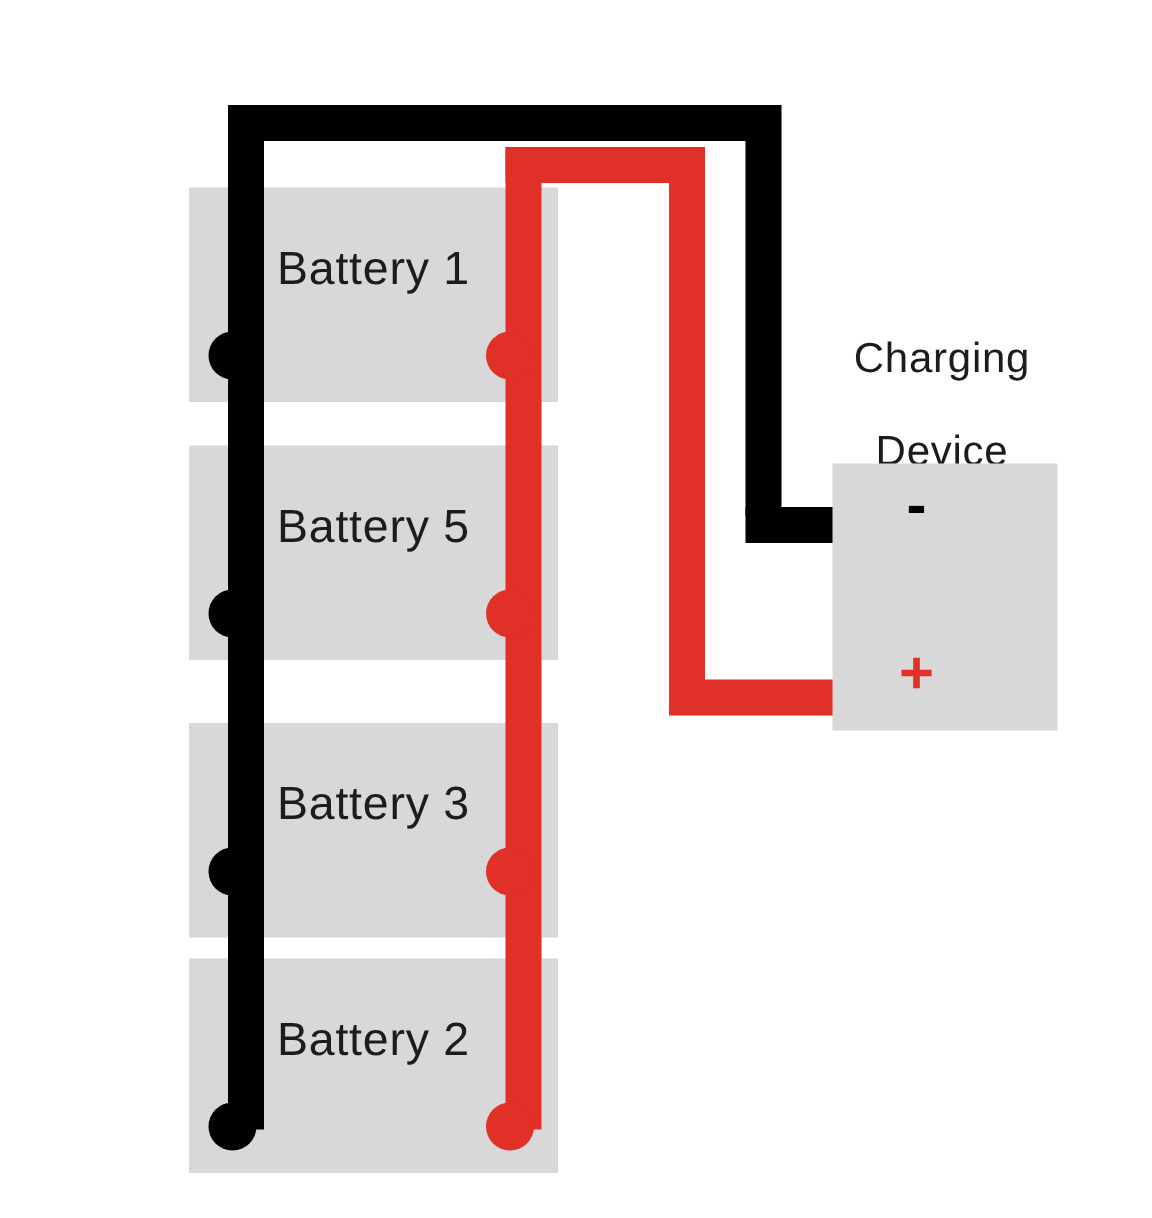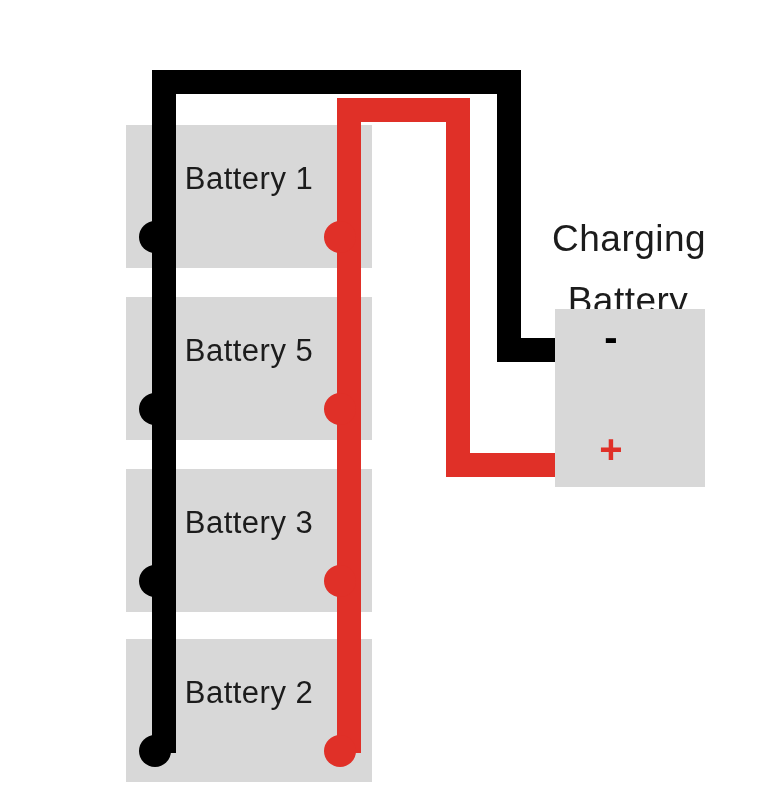--- a/index.html
+++ b/index.html
@@ -80,38 +80,38 @@
     line-height: 1;
   }
   .terminal-sign.minus { top: 28px;  color: var(--wire-neg); }
   .terminal-sign.plus  { top: 140px; color: var(--wire-pos); }
   .charger-title {
     position: absolute;
     left: 504px;
     top: 172px;
     width: 200px;
     text-align: center;
-    font-size: 37px;
+    font-size: 28px;
     line-height: 38px;
     color: var(--label-text);
     letter-spacing: 0.5px;
   }
 </style>
 </head>
 <body>
 
 <div class="canvas">
 
   <div class="battery" style="top:101px">
     <span class="battery-label">Battery 1</span>
   </div>
   <div class="battery" style="top:273px">
     <span class="battery-label">Battery 5</span>
   </div>
-  <div class="battery" style="top:445px">
+  <div class="battery" style="top:458px">
     <span class="battery-label">Battery 3</span>
   </div>
   <div class="battery" style="top:615px">
     <span class="battery-label">Battery 2</span>
   </div>
 
   <div class="seg neg neg-main-vert"></div>
   <div class="seg neg neg-top-horiz"></div>
   <div class="seg neg neg-right-vert"></div>
   <div class="seg neg neg-into-box"></div>
@@ -133,20 +133,20 @@
     <span class="dot neg"></span>
     <span class="dot pos"></span>
   </div>
   <div class="battery" style="top:615px; background:transparent">
     <span class="dot neg"></span>
     <span class="dot pos"></span>
   </div>
 
   <div class="charger-title">
     <div>Charging</div>
-    <div>Battery</div>
+    <div>Device</div>
   </div>
   <div class="charger-box">
     <span class="terminal-sign minus">-</span>
     <span class="terminal-sign plus">+</span>
   </div>
 
 </div>
 
 </body></html>

